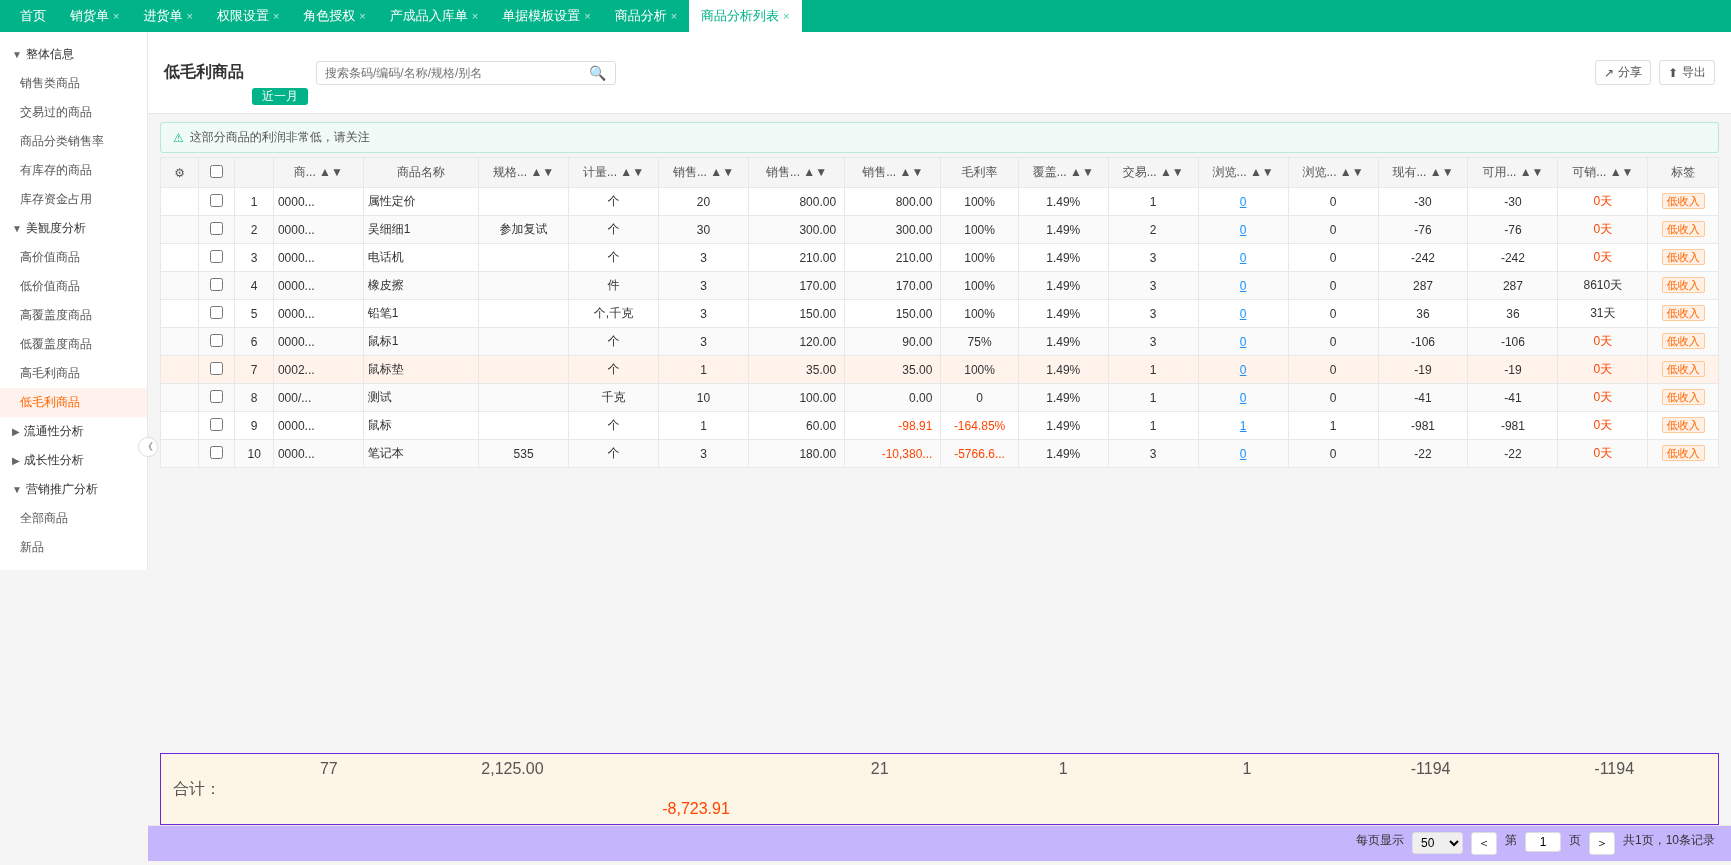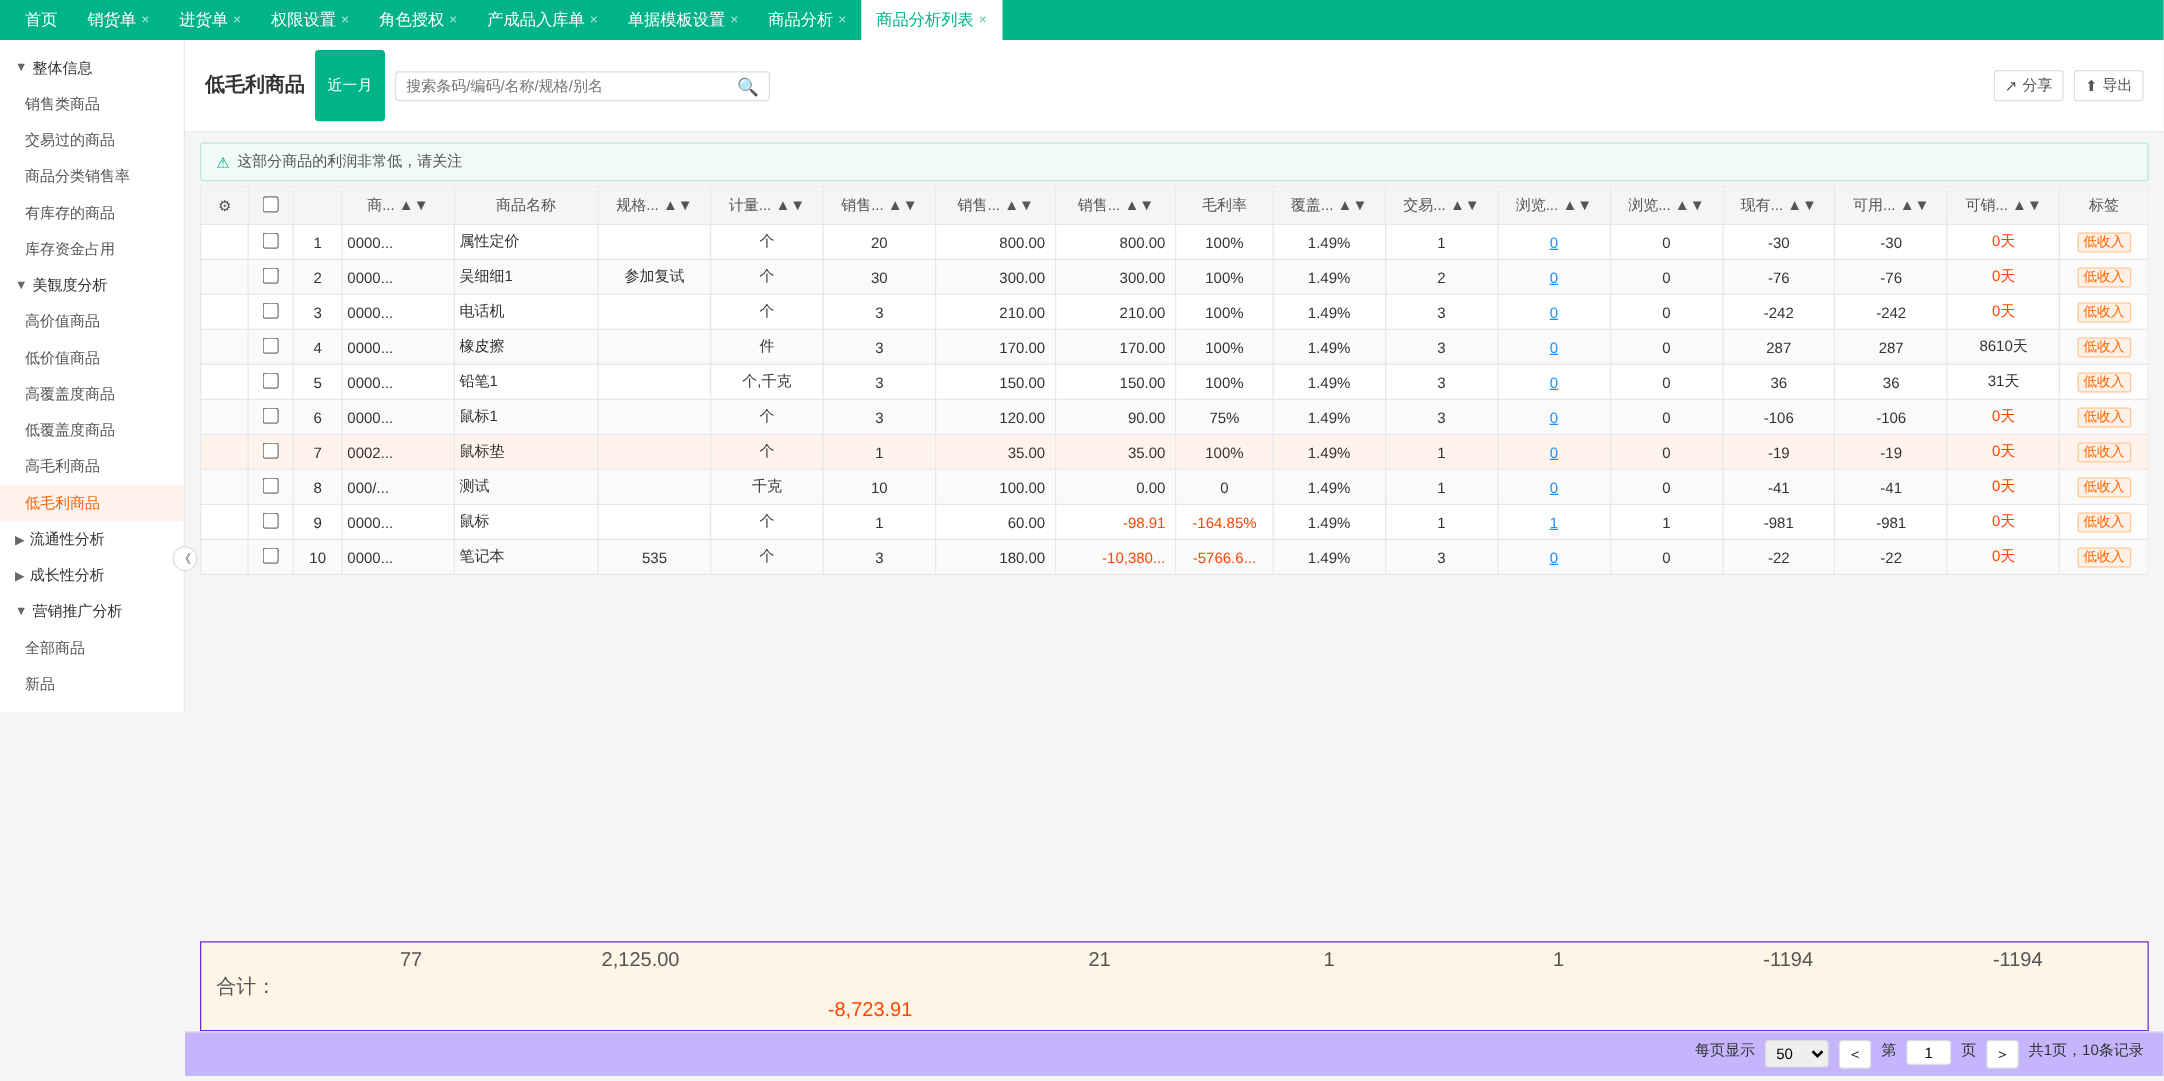--- a/index.html
+++ b/index.html
@@ -77,23 +77,24 @@
     .page-title {
       font-size: 16px;
       font-weight: bold;
       color: #333;
     }
     .time-filter-btn {
       background: #00b388;
       color: #fff;
       border: none;
       border-radius: 3px;
-      padding: 20px 10px;
+      padding: 0 10px;
       font-size: 12px;
       cursor: pointer;
+      margin-top: 48px;
     }
     .search-box {
       display: flex;
       align-items: center;
       border: 1px solid #ddd;
       border-radius: 3px;
       padding: 3px 8px;
       background: #fff;
       flex: 1;
       max-width: 300px;

